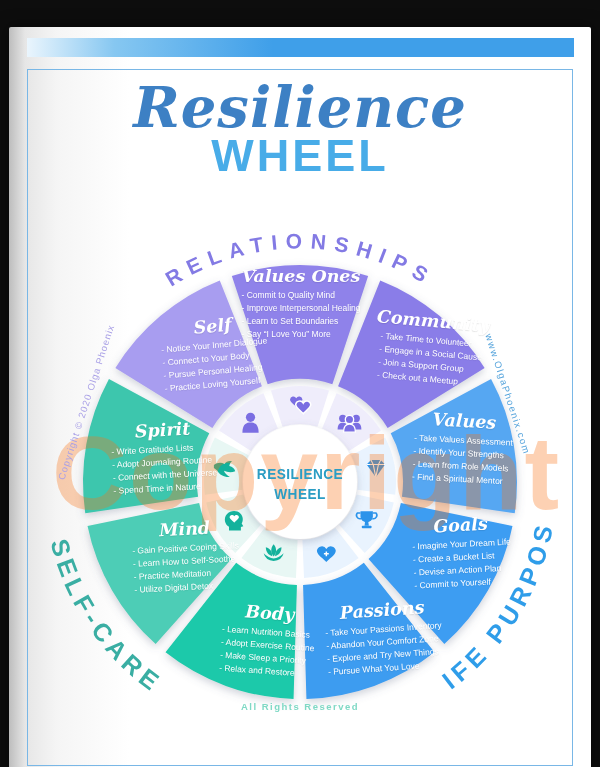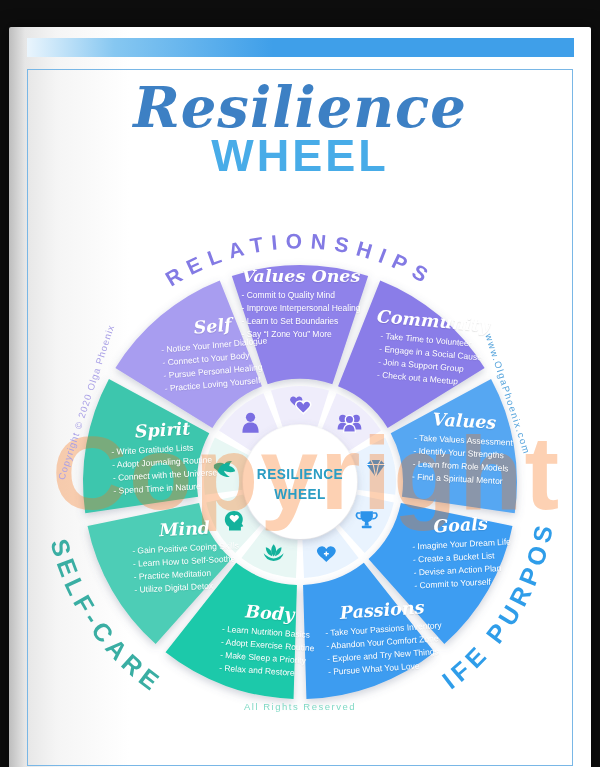--- a/index.html
+++ b/index.html
@@ -38,21 +38,21 @@
   .seg7{left:88px;top:404px;width:152px;transform:rotate(-3deg);}
   .seg8{left:134px;top:300px;width:162px;transform:rotate(-5deg);}
   .center-label{position:absolute;left:240px;top:448px;width:120px;text-align:center;
     font-weight:800;font-size:15.5px;line-height:1.28;color:var(--center-label,#2b9dc4);
     letter-spacing:.5px;transform:scaleX(.88);}
   .side-left{position:absolute;left:86px;top:386px;transform:translate(-50%,-50%) rotate(-72deg);
     font-size:9.5px;letter-spacing:1px;color:#a9a0e6;white-space:nowrap;}
   .side-right{position:absolute;left:508px;top:378px;transform:translate(-50%,-50%) rotate(72deg);
     font-size:9.5px;letter-spacing:1.5px;color:#56a4dc;white-space:nowrap;}
   .footer{position:absolute;left:0;width:600px;top:685px;text-align:center;font-size:9.5px;
-    font-weight:400;letter-spacing:1.5px;color:var(--footer,#7fd9c5);}
+    font-weight:700;letter-spacing:1.5px;color:var(--footer,#7fd9c5);}
 </style>
 </head>
 <body>
 
 <div id="app">
   <div class="page"></div>
   <div class="bar-blue"></div>
   <div class="bar-purple"></div>
   <div class="frame"></div>
 
@@ -158,21 +158,21 @@
   </svg>
 
   <div class="watermark">Copyright</div>
 
   <div class="seg seg0">
     <div class="t">Values Ones</div>
     <div class="bls">
       <div class="bl">Commit to Quality Mind</div>
       <div class="bl">Improve Interpersonal Healing</div>
       <div class="bl">Learn to Set Boundaries</div>
-      <div class="bl">Say “I Zone You” More</div>
+      <div class="bl">Say “I Love You” More</div>
     </div>
   </div>
   <div class="seg seg1">
     <div class="t">Community</div>
     <div class="bls">
       <div class="bl">Take Time to Volunteer</div>
       <div class="bl">Engage in a Social Cause</div>
       <div class="bl">Join a Support Group</div>
       <div class="bl">Check out a Meetup</div>
     </div>

